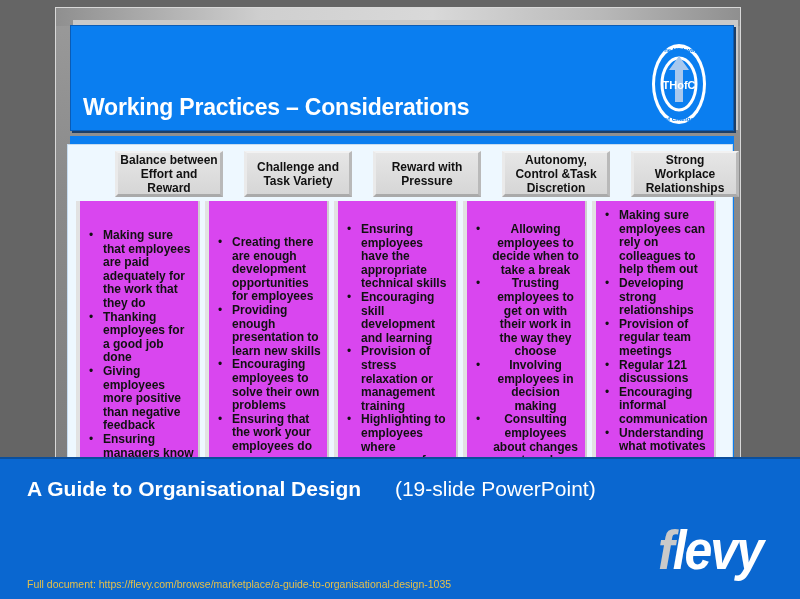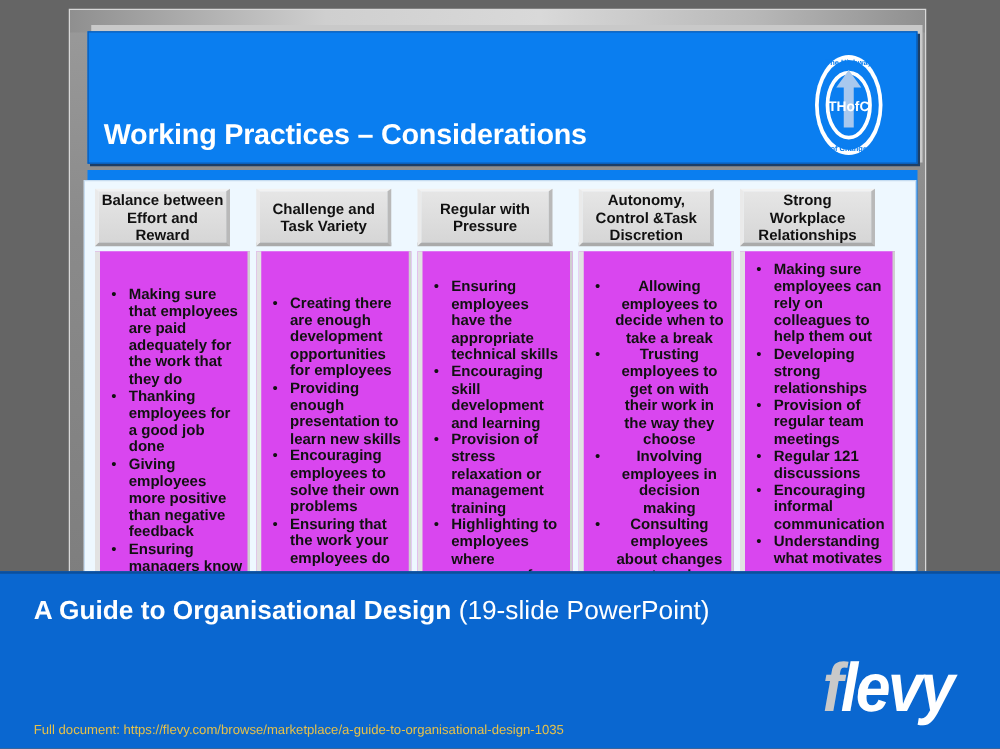--- a/index.html
+++ b/index.html
@@ -48,20 +48,21 @@
     position: absolute; top: 6px; width: 124px;
   }
   .col-header {
     height: 46px; width: 108px;
     background: linear-gradient(180deg, #e6e6e6, #d6d6d6);
     border-top: 2px solid #f2f2f2; border-left: 3px solid #eaeaea;
     border-right: 3px solid #b9b9b9; border-bottom: 3px solid #aaaaaa;
     display: flex; align-items: center; justify-content: center; text-align: center;
     font-weight: bold; font-size: 12px; line-height: 14px; color: #111;
     padding: 0 2px;
+    margin-left: 39px;
   }
   .col-body {
     margin-top: 4px; height: 290px; width: 124px;
     background: #d946ef;
     border-left: 4px solid #e2e2e2; border-right: 2px solid #cfcfcf;
     overflow: hidden;
     padding: 0 4px 0 6px;
   }
   .col-body ul { list-style: none; }
   .col-body li {
@@ -75,21 +76,21 @@
   .banner {
     position: absolute; left: 0; top: 457px; width: 800px; height: 142px;
     background: #0a67d0;
     border-top: 2px solid #0b4f9c;
   }
   .banner-title {
     position: absolute; left: 27px; top: 18px; color: #ffffff;
     font-size: 21px; white-space: nowrap;
   }
   .banner-title .strong { font-weight: bold; }
-  .banner-title .light { font-weight: normal; }
+  .banner-title .light { font-weight: normal; margin-left: 28px; }
   .banner-desc {
     position: absolute; left: 27px; top: 59px; width: 520px; color: #ffffff;
     font-size: 14px; line-height: 19px;
   }
   .banner-link {
     position: absolute; left: 27px; top: 119px; color: #e5c04a; font-size: 10.5px;
   }
   .flevy-logo {
     position: absolute; left: 658px; top: 66px; font-size: 50px; font-weight: bold;
     font-style: italic; color: #ffffff; letter-spacing: -2px; line-height: 1;
@@ -134,21 +135,21 @@
       <div class="col-body">
         <ul style="padding-top:35px;">
           <li>Creating there are enough development opportunities for employees</li>
           <li>Providing enough presentation to learn new skills</li>
           <li>Encouraging employees to solve their own problems</li>
           <li>Ensuring that the work your employees do</li>
         </ul>
       </div>
     </div>
     <div class="col" style="left:266px;">
-      <div class="col-header">Regular with Pressure</div>
+      <div class="col-header">Reward with Pressure</div>
       <div class="col-body">
         <ul style="padding-top:22px;">
           <li>Ensuring employees have the appropriate technical skills</li>
           <li>Encouraging skill development and learning</li>
           <li>Provision of stress relaxation or management training</li>
           <li>Highlighting to employees where resources for personal skill development are</li>
 
         </ul>
       </div>
     </div>

